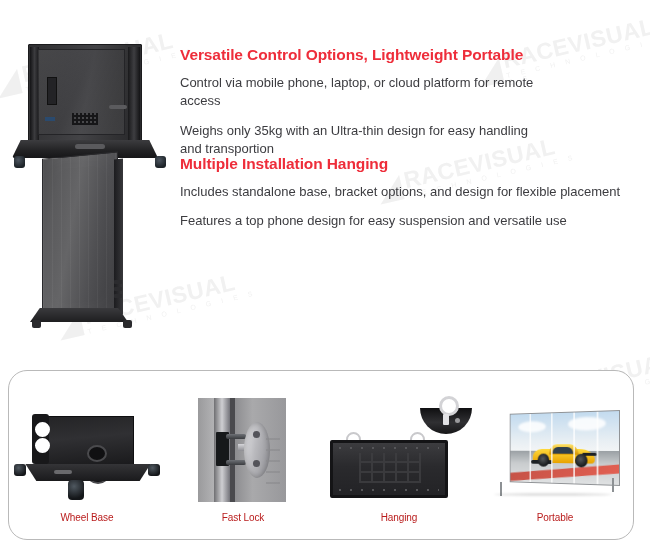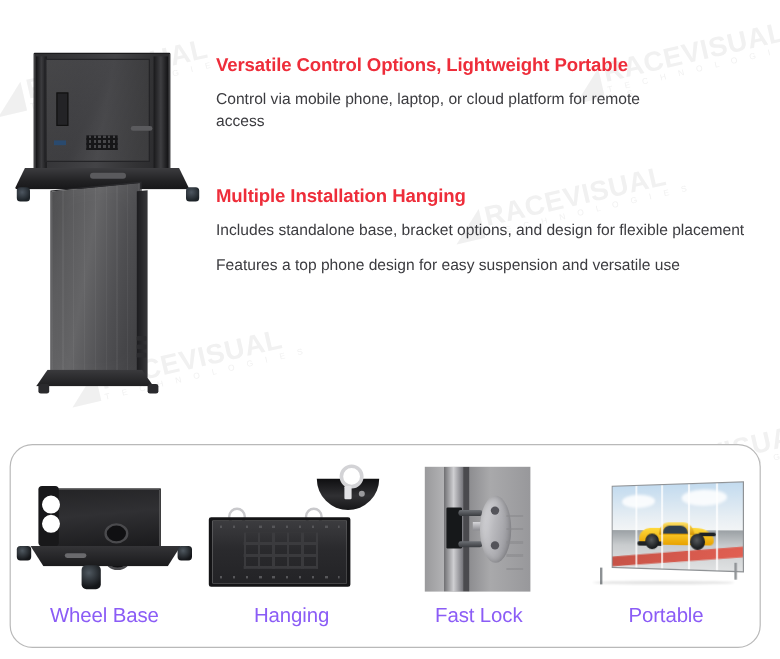--- a/index.html
+++ b/index.html
@@ -228,22 +228,22 @@
     justify-content: flex-end;
     padding-bottom: 16px;
   }
   .card-art {
     position: relative;
     width: 150px;
     height: 112px;
     margin-bottom: 6px;
   }
   .card-label {
-    font-size: 17px;
-    color: #8b5cf6;
+    font-size: 10px;
+    color: #b91c1c;
     letter-spacing: -0.1px;
   }
 
   
   .wb-box {
     position: absolute; left: 32px; top: 22px;
     width: 88px; height: 52px;
     background: linear-gradient(175deg,#242426,#303033 40%,#171719);
     border: 1px solid #0e0e10;
   }
@@ -568,20 +568,21 @@
     </div>
     <div class="p1-base"></div>
     <div class="p1-base-slot"></div>
     <div class="p1-caster l"></div>
     <div class="p1-caster r"></div>
   </div>
 
   <div class="copy">
     <h2 class="feature-title">Versatile Control Options, Lightweight Portable</h2>
     <p class="feature-line">Control via mobile phone, laptop, or cloud platform for remote access</p>
+    <p class="feature-line">Weighs only 35kg with an Ultra-thin design for easy handling and transportion</p>
   </div>
 </section>
 
 <section class="feature-row" id="feature-row-2">
   <div class="media photo2">
     <div class="p2-panel"></div>
     <div class="p2-edge"></div>
     <div class="p2-btns">
       <i></i>
         <i></i>
@@ -617,53 +618,53 @@
         <div class="wb-slot"></div>
         <div class="wb-cast l"></div>
         <div class="wb-cast r"></div>
         <div class="wb-cast c"></div>
       </div>
       <div class="card-label">Wheel Base</div>
     </div>
 
     <div class="install-card">
       <div class="card-art">
-        <div class="hg-ring r1"></div>
-        <div class="hg-ring r2"></div>
-        <div class="hg-panel">
-          <div class="hg-screwrow t"></div>
-          <div class="hg-screwrow b"></div>
-        </div>
-        <div class="hg-detail">
-          <div class="hg-detail-dome"></div>
-          <div class="hg-detail-ring"></div>
-          <div class="hg-detail-pin"></div>
-          <div class="hg-detail-bolt"></div>
-        </div>
-      </div>
-      <div class="card-label">Hanging</div>
-    </div>
-
-    <div class="install-card">
-      <div class="card-art">
         <div class="fl-frame">
           <div class="fl-slotcol"></div>
           <div class="fl-gap"></div>
           <div class="fl-cut"></div>
           <div class="fl-bolt t"></div>
           <div class="fl-bolt b"></div>
           <div class="fl-stem"></div>
           <div class="fl-lever">
             <div class="fl-lever-hole"></div>
             <div class="fl-lever-hole b2"></div>
           </div>
           <div class="fl-dots"></div>
         </div>
       </div>
       <div class="card-label">Fast Lock</div>
+    </div>
+
+    <div class="install-card">
+      <div class="card-art">
+        <div class="hg-ring r1"></div>
+        <div class="hg-ring r2"></div>
+        <div class="hg-panel">
+          <div class="hg-screwrow t"></div>
+          <div class="hg-screwrow b"></div>
+        </div>
+        <div class="hg-detail">
+          <div class="hg-detail-dome"></div>
+          <div class="hg-detail-ring"></div>
+          <div class="hg-detail-pin"></div>
+          <div class="hg-detail-bolt"></div>
+        </div>
+      </div>
+      <div class="card-label">Hanging</div>
     </div>
 
     <div class="install-card">
       <div class="card-art">
         <div class="cc-wall">
           <div class="cc-sky">
             <div class="cc-cloud c1"></div>
             <div class="cc-cloud c2"></div>
           </div>
           <div class="cc-ground"></div>

